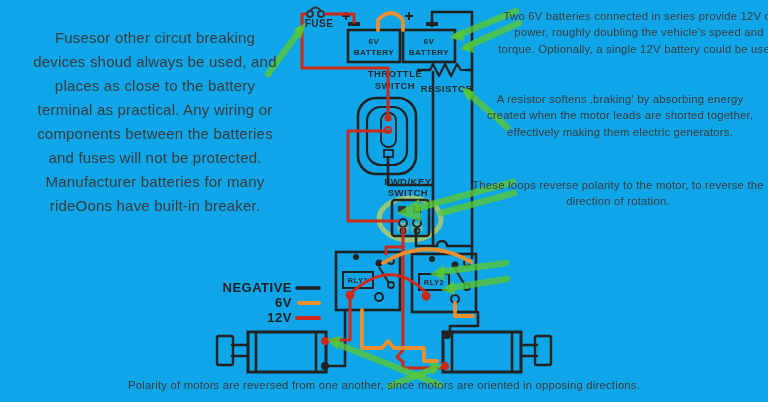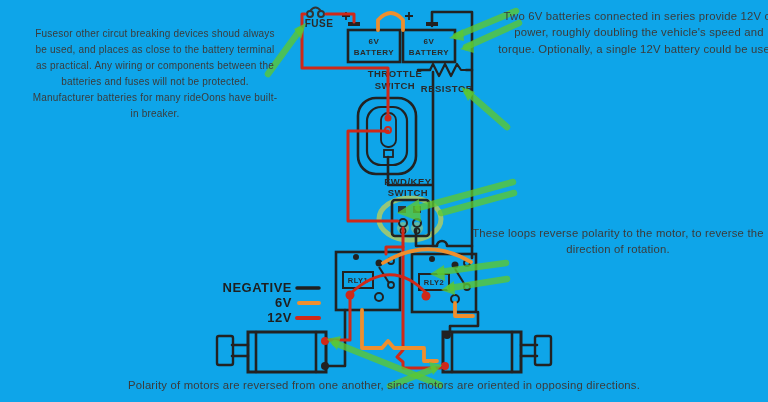--- a/index.html
+++ b/index.html
@@ -1,24 +1,24 @@
 <!DOCTYPE html>
 <html><head>
 <meta charset="utf-8">
 <style>
   html,body{margin:0;padding:0;background:#fff;}
   #stage{position:relative;width:768px;height:402px;background:#0ea5e9;overflow:hidden;
          font-family:"Liberation Sans",sans-serif;color:#3d3d3d;}
   #wiring{position:absolute;left:0;top:0;}
   .note{position:absolute;text-align:center;font-size:11.3px;line-height:1.45;color:#3b3b3b;
         letter-spacing:.2px;}
-  .note-fuse{left:30px;top:26px;width:250px;font-size:10px;line-height:1.6;}
+  .note-fuse{left:30px;top:26px;width:250px;font-size:15px;line-height:1.6;}
   .note-batteries{left:478px;top:8px;width:282px;margin-left:20px;}
   .note-resistor{left:484px;top:91px;width:272px;}
-  .note-loops{left:472px;top:177px;width:292px;margin-top:48px;}
+  .note-loops{left:472px;top:177px;width:292px;}
   .note-relays{left:490px;top:235px;width:268px;}
   .note-motors{left:0px;top:377px;width:768px;}
   .comp-label{font-family:"Liberation Sans",sans-serif;font-weight:bold;fill:#2a2a2a;letter-spacing:.5px;}
   .legend-text{font-family:"Liberation Sans",sans-serif;font-weight:bold;fill:#1f1f1f;font-size:13px;letter-spacing:.5px;}
   .wire-blk{stroke:#222;fill:none;stroke-width:2.6;stroke-linecap:round;stroke-linejoin:round;}
   .wire-red{stroke:#d02818;fill:none;stroke-width:3;stroke-linecap:round;stroke-linejoin:round;}
   .wire-org{stroke:#ee8f2e;fill:none;stroke-width:3.8;stroke-linecap:round;stroke-linejoin:round;}
   .green{stroke:#5bc832;fill:none;stroke-width:6.5;stroke-linecap:round;opacity:.78;}
   .green-head{fill:#5bc832;opacity:.78;stroke:none;}
 </style>
@@ -197,16 +197,17 @@
         <line class="green" x1="440" y1="385" x2="335" y2="343"></line>
           <polygon class="green-head" points="327,339 341,336 337,350"></polygon>
         <line class="green" x1="390" y1="386" x2="433" y2="369"></line>
           <polygon class="green-head" points="442,365 429,362 433,375"></polygon>
       </g>
     </g>
   </svg>
 
   <div class="note note-fuse">Fusesor other circut breaking devices shoud always be used, and places as close to the battery terminal as practical. Any wiring or components between the batteries and fuses will not be protected. Manufacturer batteries for many rideOons have built-in breaker.</div>
   <div class="note note-batteries">Two 6V batteries connected in series provide 12V of power, roughly doubling the vehicle's speed and torque. Optionally, a single 12V battery could be used.</div>
+  <div class="note note-resistor">A resistor softens ‚braking' by absorbing energy created when the motor leads are shorted together, effectively making them electric generators.</div>
   <div class="note note-loops">These loops reverse polarity to the motor, to reverse the direction of rotation.</div>
   <div class="note note-motors">Polarity of motors are reversed from one another, since motors are oriented in opposing directions.</div>
 
 </div>
 
 </body></html>

